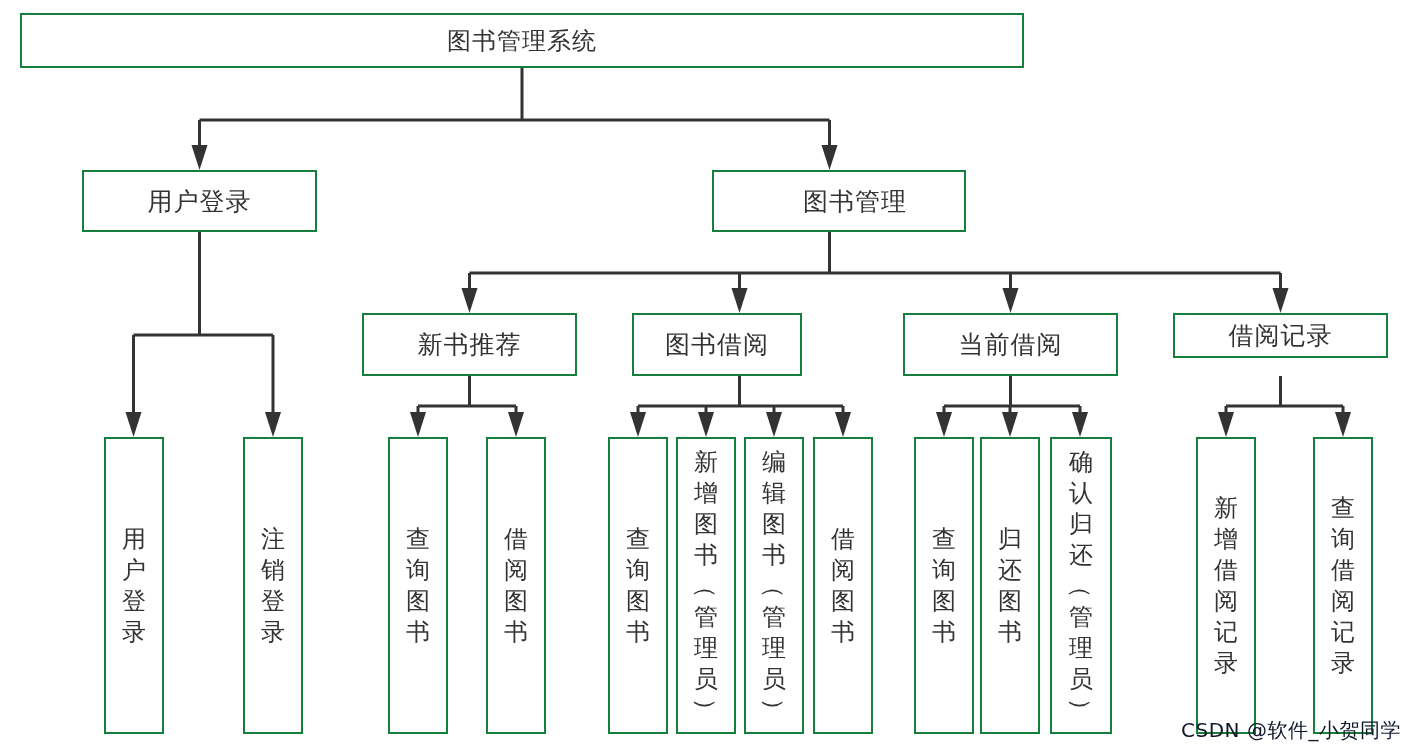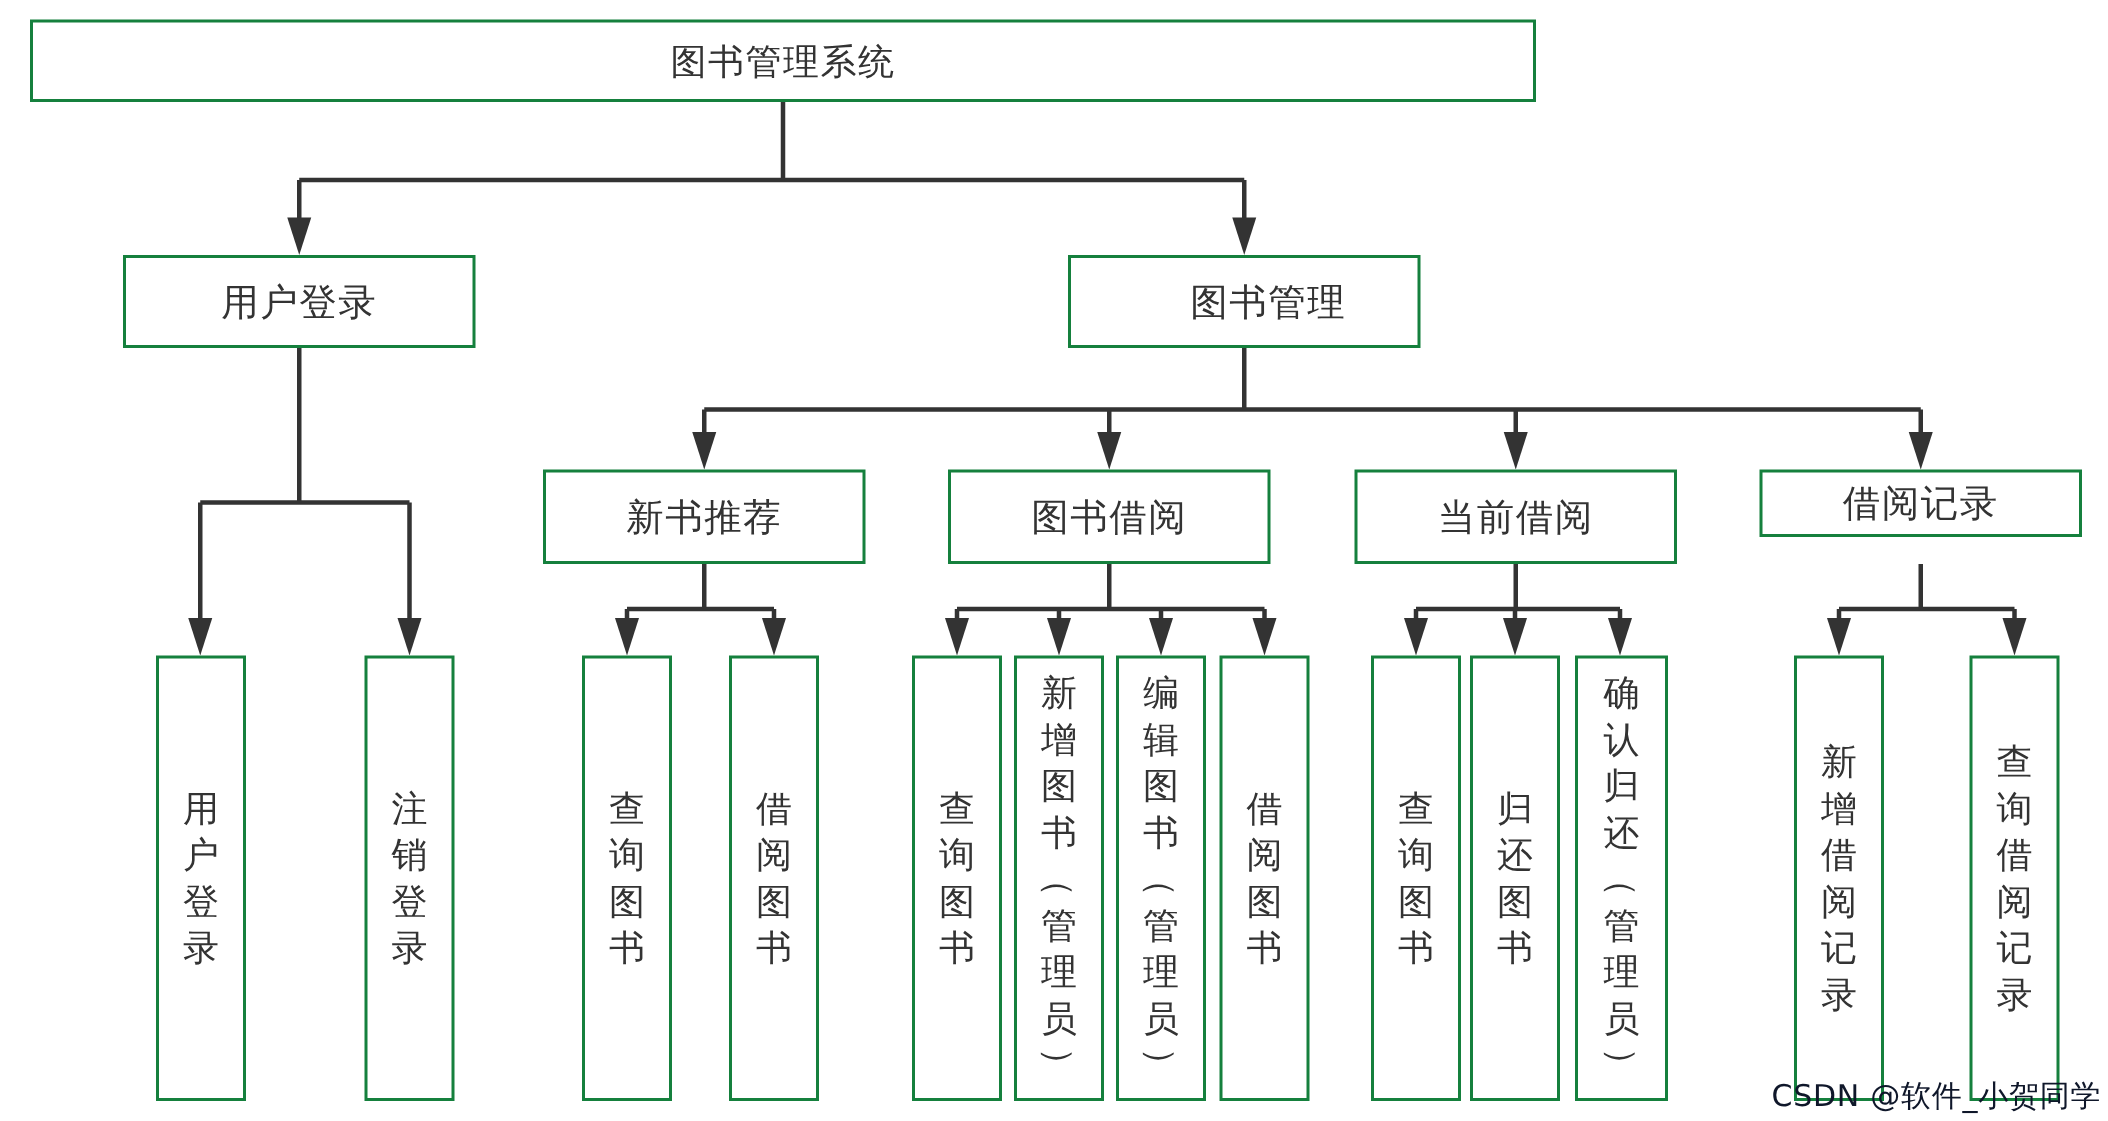--- a/index.html
+++ b/index.html
@@ -97,28 +97,28 @@
     </g>
   </svg>
 
   <div class="box root-box" style="left:20px; top:13px; width:1004px; height:55px;">
     <span class="hlabel">图书管理系统</span>
   </div>
 
   <div class="box" style="left:82px; top:170px; width:235px; height:62px;">
     <span class="hlabel">用户登录</span>
   </div>
-  <div class="box" style="left:712px; top:170px; width:235px; height:62px;padding-left:32px;">
+  <div class="box" style="left:712px; top:170px; width:254px; height:62px;padding-left:32px;">
     <span class="hlabel">图书管理</span>
   </div>
 
   <div class="box" style="left:362px; top:313px; width:215px; height:63px;">
     <span class="hlabel">新书推荐</span>
   </div>
-  <div class="box" style="left:632px; top:313px; width:215px; height:63px;">
+  <div class="box" style="left:632px; top:313px; width:170px; height:63px;">
     <span class="hlabel">图书借阅</span>
   </div>
   <div class="box" style="left:903px; top:313px; width:215px; height:63px;">
     <span class="hlabel">当前借阅</span>
   </div>
   <div class="box" style="left:1173px; top:313px; width:215px; height:45px;">
     <span class="hlabel">借阅记录</span>
   </div>
 
   <div class="box" style="left:104px; top:437px; width:60px; height:297px;">

